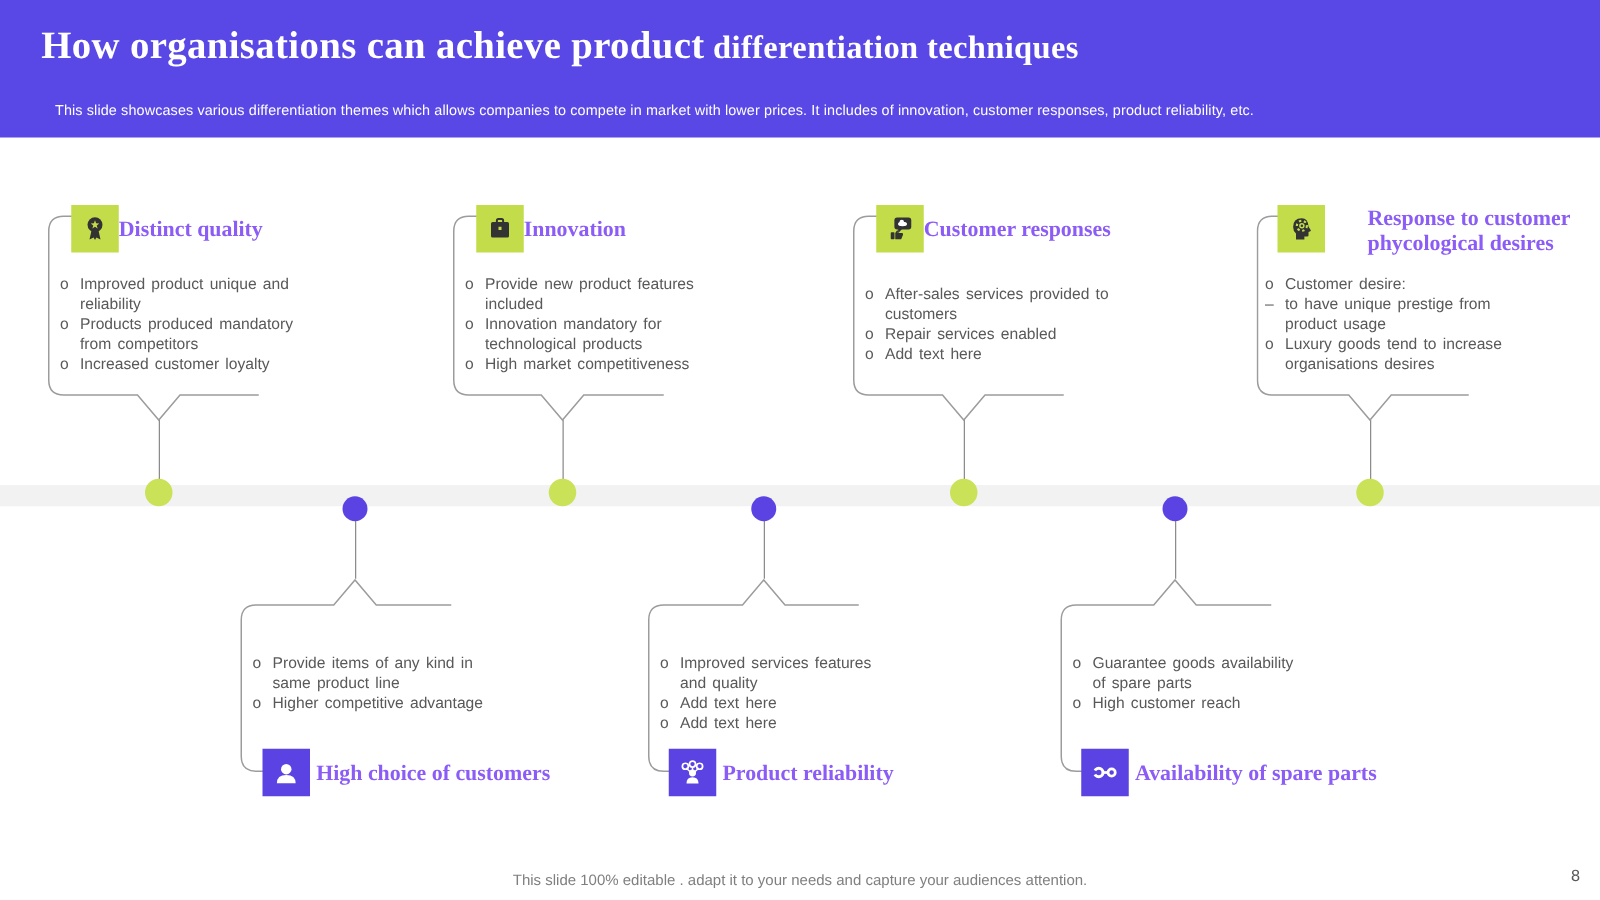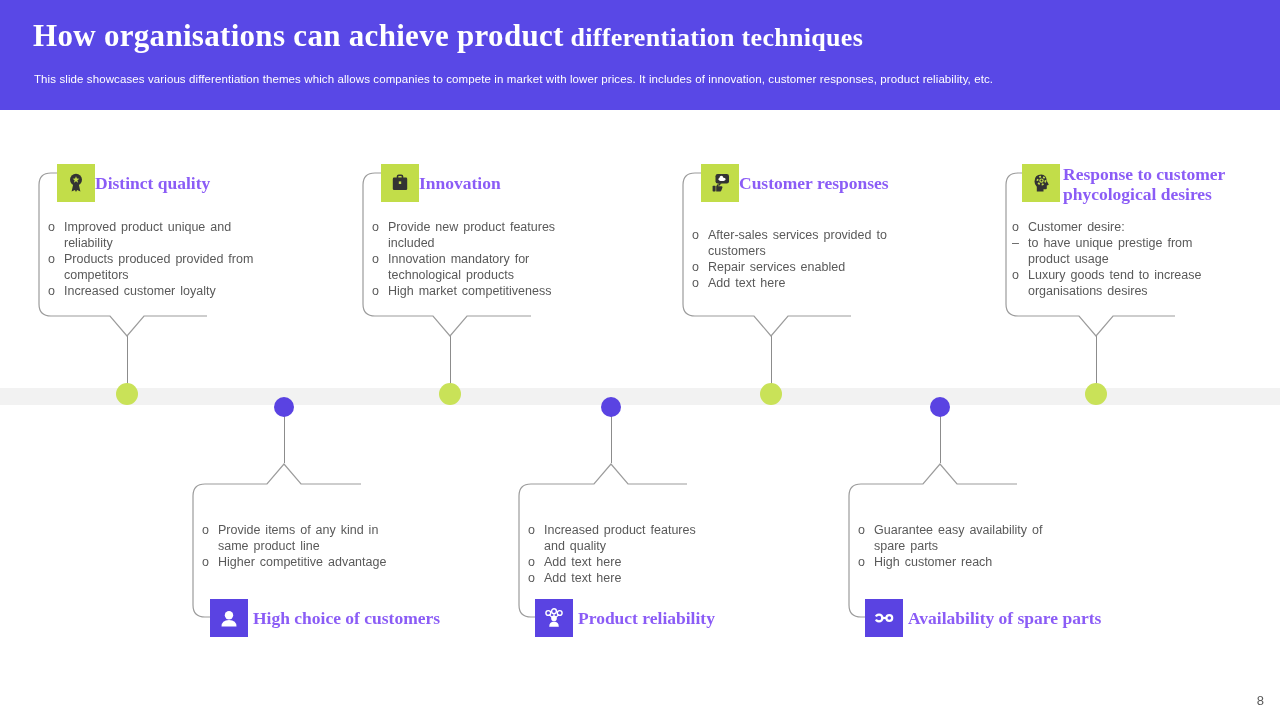--- a/index.html
+++ b/index.html
@@ -3,21 +3,21 @@
 <meta charset="utf-8">
 <style>
   html,body{margin:0;padding:0;background:#fff;}
   .slide{position:relative;width:1280px;height:720px;background:#ffffff;overflow:hidden;
          font-family:"Liberation Sans",sans-serif;}
   
   .header{position:absolute;left:0;top:0;width:1280px;height:110px;background:#5948e6;padding-left:15px;}
   .title{position:absolute;left:33px;top:18px;margin:0;color:#ffffff;
          font-family:"Liberation Serif",serif;font-weight:700;font-size:31px;letter-spacing:.3px;white-space:nowrap;}
   .title .sub{font-size:26px;font-weight:700;}
-  .subtitle{position:absolute;left:33px;top:72px;margin:1px;color:#ffffff;font-size:11.5px;letter-spacing:.1px;}
+  .subtitle{position:absolute;left:33px;top:72px;margin:11px;color:#ffffff;font-size:11.5px;letter-spacing:.1px;}
   
   .band{position:absolute;left:0;top:388px;width:1280px;height:17px;background:#f2f2f2;}
   .vline{position:absolute;width:1px;background:#8c8c8c;}
   .dot{position:absolute;border-radius:50%;}
   .dot.g{width:22px;height:22px;background:#c9e258;}
   .dot.p{width:20px;height:20px;background:#5a43e2;}
   
   .frame{position:absolute;pointer-events:none;}
   .frame path{fill:none;stroke:#9c9c9c;stroke-width:1.2;}
   .iconbox{position:absolute;width:38px;height:38px;display:flex;align-items:center;justify-content:center;}
@@ -75,21 +75,21 @@
       </svg>
     </div>
     <h3 class="c-title" style="left:95px;top:173px">Distinct quality</h3>
     <div class="bullets" style="left:48px;top:219px;width:214px">
       <div class="bullet">
           <span class="m">o</span>
           <span class="t">Improved product unique and reliability</span>
         </div>
       <div class="bullet">
           <span class="m">o</span>
-          <span class="t">Products produced provided from competitors</span>
+          <span class="t">Products produced mandatory from competitors</span>
         </div>
       <div class="bullet">
           <span class="m">o</span>
           <span class="t">Increased customer loyalty</span>
         </div>
     </div>
   </div>
 
   <div>
     <svg class="frame" style="left:362px;top:172px" width="171" height="166" viewBox="0 0 171 166">
@@ -155,21 +155,21 @@
       <path d="M30 1 H13 Q1 1 1 13 V132 Q1 144 13 144 H74 L91 164 L108 144 H170"></path>
     </svg>
     <div class="iconbox green" style="left:1022px;top:164px">
       <svg width="24" height="24" viewBox="0 0 24 24">
         <path d="M12.3 3.5 Q5.5 3.5 5.5 10.5 Q5.5 13.8 7.8 15.8 L7.8 20.6 L14.5 20.6 L14.5 18.2 L16.8 18.2 Q17.8 18.2 17.8 17.2 L17.8 14.6 L19.3 14 Q20 13.6 19.5 12.9 L17.8 10.1 Q17.5 3.5 12.3 3.5 Z" fill="#333333"></path>
         <circle cx="12.5" cy="9.6" r="4" fill="none" stroke="#c2dd49" stroke-width="1.7" stroke-dasharray="1.9 2.1"></circle>
         <circle cx="12.5" cy="9.6" r="2.2" fill="#c2dd49"></circle>
         <circle cx="12.5" cy="9.6" r="1" fill="#333333"></circle>
       </svg>
     </div>
-    <h3 class="c-title" style="left:1063px;top:164px;width:170px">Response to customer phycological desires</h3>
+    <h3 class="c-title" style="left:1094px;top:164px;width:170px">Response to customer phycological desires</h3>
     <div class="bullets" style="left:1012px;top:219px;width:206px">
       <div class="bullet">
           <span class="m">o</span>
           <span class="t">Customer desire:</span>
         </div>
       <div class="bullet">
           <span class="m">–</span>
           <span class="t">to have unique prestige from product usage</span>
         </div>
       <div class="bullet">
@@ -213,21 +213,21 @@
         <circle cx="12" cy="5.2" r="2.4" fill="none" stroke="#ffffff" stroke-width="1.4"></circle>
         <circle cx="17.7" cy="7" r="2.4" fill="none" stroke="#ffffff" stroke-width="1.4"></circle>
         <circle cx="12" cy="12.4" r="2.8" fill="#ffffff"></circle>
         <path d="M7.2 20.8 Q7.2 15.7 12 15.7 Q16.8 15.7 16.8 20.8 Z" fill="#ffffff"></path>
       </svg>
     </div>
     <h3 class="c-title" style="left:578px;top:608px">Product reliability</h3>
     <div class="bullets" style="left:528px;top:522px;width:186px">
       <div class="bullet">
           <span class="m">o</span>
-          <span class="t">Increased product features and quality</span>
+          <span class="t">Improved services features and quality</span>
         </div>
       <div class="bullet">
           <span class="m">o</span>
           <span class="t">Add text here</span>
         </div>
       <div class="bullet">
           <span class="m">o</span>
           <span class="t">Add text here</span>
         </div>
     </div>
@@ -242,24 +242,25 @@
         <circle cx="7" cy="12" r="3.4" fill="none" stroke="#ffffff" stroke-width="2.4"></circle>
         <polygon points="1.6,9.2 7,12 1.6,14.8" fill="#5a43e2"></polygon>
         <rect x="9.5" y="10.9" width="5.5" height="2.2" fill="#ffffff"></rect>
         <circle cx="17.3" cy="12" r="2.9" fill="none" stroke="#ffffff" stroke-width="2.2"></circle>
       </svg>
     </div>
     <h3 class="c-title" style="left:908px;top:608px">Availability of spare parts</h3>
     <div class="bullets" style="left:858px;top:522px;width:186px">
       <div class="bullet">
           <span class="m">o</span>
-          <span class="t">Guarantee easy availability of spare parts</span>
+          <span class="t">Guarantee goods availability of spare parts</span>
         </div>
       <div class="bullet">
           <span class="m">o</span>
           <span class="t">High customer reach</span>
         </div>
     </div>
   </div>
 
+  <div class="footer-note">This slide 100% editable . adapt it to your needs and capture your audiences attention.</div>
   <div class="pagenum">8</div>
 
 </div>
 
 </body></html>

